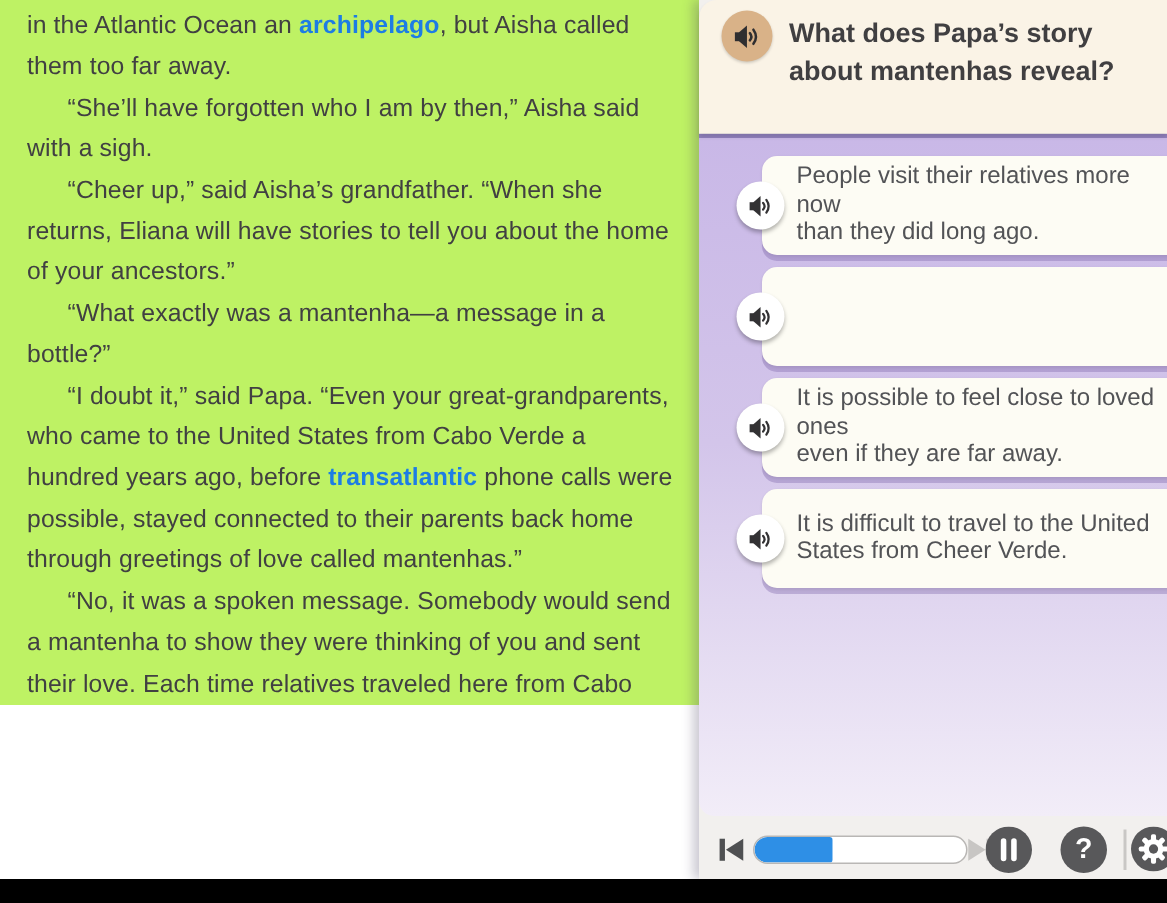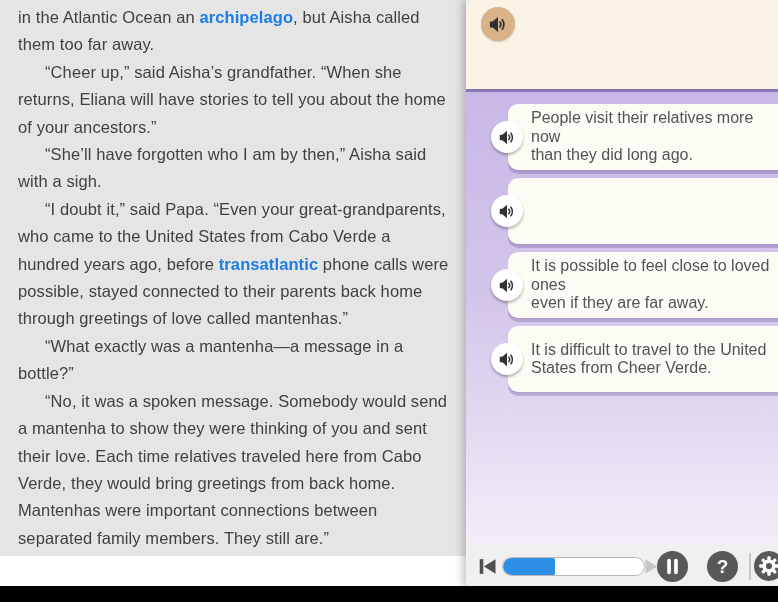--- a/index.html
+++ b/index.html
@@ -4,22 +4,22 @@
 <style>
   html,body { margin:0; padding:0; background:#000; }
   .screen {
     position:relative; width:778px; height:602px; overflow:hidden;
     background:#ffffff; font-family:"Liberation Sans", sans-serif;
     -webkit-font-smoothing:antialiased;
   }
 
   
   .reading-pane {
-    position:absolute; left:0; top:0; width:466px; height:556px;
-    background:#e5e5e5; box-sizing:border-box; padding:4px 17px 0 18px;
+    position:absolute; left:0; top:0; width:466px; height:470px;
+    background:#bef264; box-sizing:border-box; padding:4px 17px 0 18px;
     overflow:hidden;
   }
   .reading-pane p {
     margin:0; font-size:16.5px; line-height:27.4px; color:#414042;
     letter-spacing:0.1px;
   }
   .reading-pane p.indent { text-indent:27px; }
   a.vocab { color:#1d7de4; font-weight:bold; text-decoration:none; cursor:pointer; }
 
   
@@ -95,40 +95,42 @@
 
   .black-bar { position:absolute; left:0; top:586px; width:778px; height:16px; background:#000000; }
 </style>
 </head>
 <body>
 
 <div class="screen">
 
   <main class="reading-pane" id="story">
       <p>in the Atlantic Ocean an <a class="vocab" href="#">archipelago</a>, but Aisha called them too far away.</p>
+      <p class="indent">“She’ll have forgotten who I am by then,” Aisha said with a sigh.</p>
       <p class="indent">“Cheer up,” said Aisha’s grandfather. “When she returns, Eliana will have stories to tell you about the home of your ancestors.”</p>
-      <p class="indent">“She’ll have forgotten who I am by then,” Aisha said with a sigh.</p>
+      <p class="indent">“What exactly was a mantenha—a message in a bottle?”</p>
       <p class="indent">“I doubt it,” said Papa. “Even your great-grandparents, who came to the United States from Cabo Verde a hundred years ago, before <a class="vocab" href="#">transatlantic</a> phone calls were possible, stayed connected to their parents back home through greetings of love called mantenhas.”</p>
-      <p class="indent">“What exactly was a mantenha—a message in a bottle?”</p>
       <p class="indent">“No, it was a spoken message. Somebody would send a mantenha to show they were thinking of you and sent their love. Each time relatives traveled here from Cabo Verde, they would bring greetings from back home. Mantenhas were important connections between separated family members. They still are.”</p>
     </main>
 
   <aside class="right-panel">
 
     <header class="question-box">
       <button class="audio-circle q-audio">
         <svg width="21" height="21" viewBox="0 0 24 24">
           <g fill="#2f2e30">
             <rect x="2.2" y="8.6" width="4.6" height="6.8"></rect>
             <polygon points="5.4,8.6 11.4,3.4 11.4,20.6 5.4,15.4"></polygon>
           </g>
           <path d="M13.6,9.2 Q16,12 13.6,14.8" fill="none" stroke="#2f2e30" stroke-width="1.9" stroke-linecap="round"></path>
           <path d="M16.3,6.6 Q20.2,12 16.3,17.4" fill="none" stroke="#2f2e30" stroke-width="1.9" stroke-linecap="round"></path>
         </svg>
       </button>
+      <h1 class="question-text">What does Papa’s story
+about mantenhas reveal?</h1>
     </header>
 
     <section class="answers">
 
       <div class="option">
         <button class="audio-circle opt-audio">
           <svg width="19" height="19" viewBox="0 0 24 24">
             <g fill="#333234">
               <rect x="2.2" y="8.6" width="4.6" height="6.8"></rect>
               <polygon points="5.4,8.6 11.4,3.4 11.4,20.6 5.4,15.4"></polygon>

